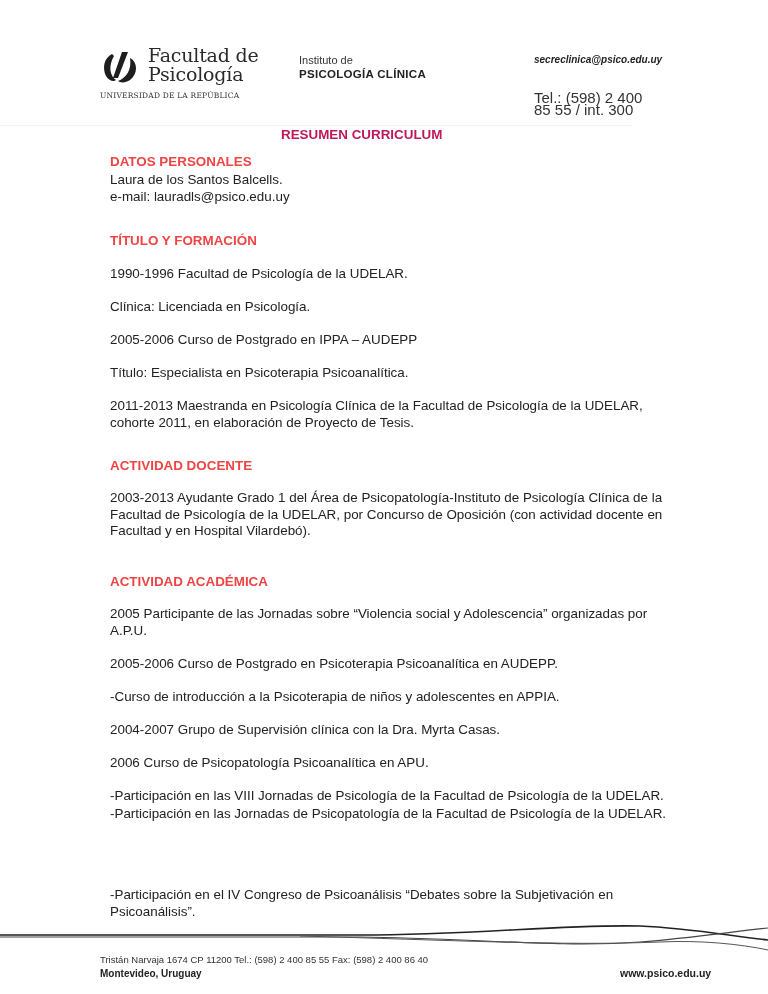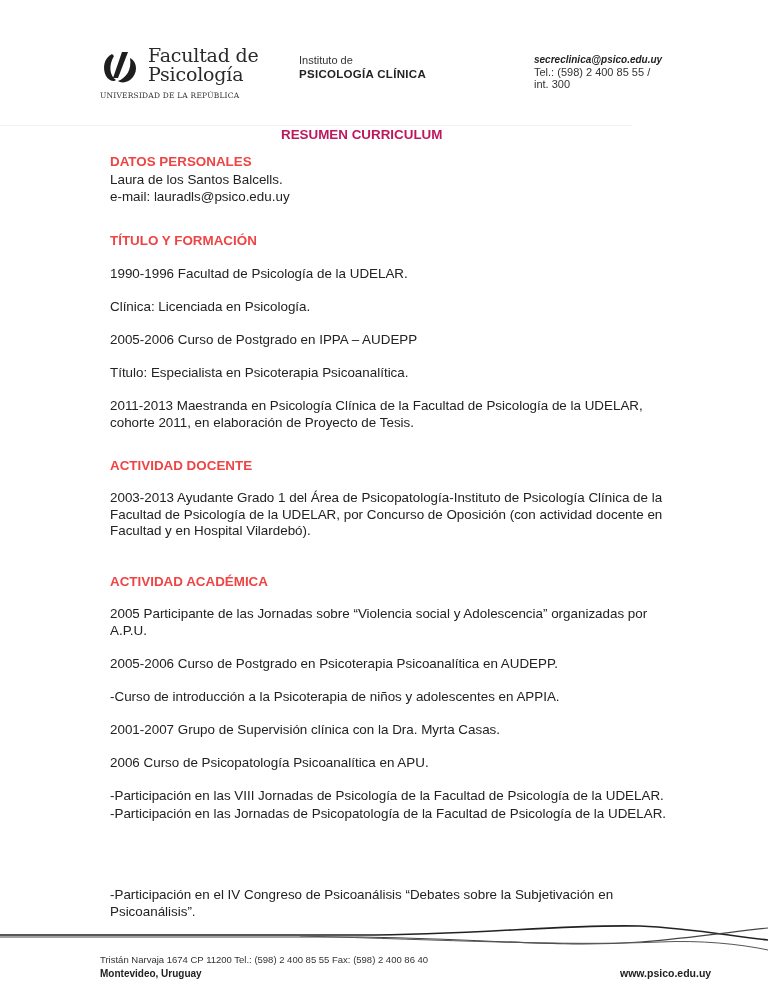--- a/index.html
+++ b/index.html
@@ -23,21 +23,21 @@
   .logo-sub {
     position: absolute; left: 0; top: 47px;
     font-family: "DejaVu Serif", serif; font-size: 7.5px; letter-spacing: 0.2px;
     color: #333; white-space: nowrap;
   }
   .inst { position: absolute; left: 299px; top: 54px; }
   .inst-line1 { font-size: 11px; color: #333; line-height: 13px; }
   .inst-line2 { font-size: 11.5px; font-weight: bold; color: #222; letter-spacing: 0.3px; line-height: 14px; }
   .contact { position: absolute; left: 534px; top: 54px; }
   .contact-email { font-size: 10px; font-weight: bold; font-style: italic; color: #222; line-height: 12px; }
-  .contact-tel { font-size: 11px; color: #333; line-height: 12px; }
+  .contact-tel { font-size: 15px; color: #333; line-height: 12px; margin-top: 26px; }
   .doc-title {
     position: absolute; left: 281px; top: 127px;
     font-size: 13.4px; font-weight: bold; color: #be185d;
   }
   .sec-head { position: absolute; left: 110px; font-weight: bold; font-size: 13.4px; color: #ef4444; }
   .para { position: absolute; left: 110px; width: 560px; font-size: 13.4px; line-height: 16.5px; color: #222; }
 
   .footer-lines { position: absolute; left: 0; top: 918px; }
   .footer-addr {
     position: absolute; left: 100px; top: 953px;
@@ -90,21 +90,21 @@
 <div class="para" style="top:365px;">Título: Especialista en Psicoterapia Psicoanalítica.</div>
 <div class="para" style="top:398px;">2011-2013 Maestranda en Psicología Clínica de la Facultad de Psicología de la UDELAR, cohorte 2011, en elaboración de Proyecto de Tesis.</div>
 
 <div class="sec-head" style="top:458px;">ACTIVIDAD DOCENTE</div>
 <div class="para" style="top:490px;"> 2003-2013  Ayudante Grado 1 del Área de Psicopatología-Instituto de Psicología Clínica de la Facultad de Psicología de la UDELAR, por Concurso de Oposición (con actividad docente en Facultad y en Hospital Vilardebó).</div>
 
 <div class="sec-head" style="top:574px;">ACTIVIDAD ACADÉMICA</div>
 <div class="para" style="top:606px;">2005 Participante de las Jornadas sobre “Violencia social y Adolescencia” organizadas por A.P.U.</div>
 <div class="para" style="top:656px;">2005-2006 Curso de Postgrado en Psicoterapia Psicoanalítica en AUDEPP.</div>
 <div class="para" style="top:689px;">-Curso de introducción a la Psicoterapia de niños y adolescentes en APPIA.</div>
-<div class="para" style="top:722px;">2001-2007 Grupo de Supervisión clínica con la Dra. Myrta Casas.</div>
+<div class="para" style="top:722px;">2004-2007 Grupo de Supervisión clínica con la Dra. Myrta Casas.</div>
 <div class="para" style="top:755px;">2006 Curso de Psicopatología Psicoanalítica en APU.</div>
 <div class="para" style="top:788px;">-Participación en las VIII Jornadas de Psicología de la Facultad de Psicología de la UDELAR.</div>
 <div class="para" style="top:806px;">-Participación en las Jornadas de Psicopatología de la Facultad de Psicología de la UDELAR.</div>
 <div class="para" style="top:887px;">-Participación en el IV Congreso de Psicoanálisis “Debates sobre la Subjetivación en Psicoanálisis”.</div>
 
 <svg class="footer-lines" width="768" height="36" viewBox="0 0 768 36">
   <path d="M0 17 L360 17 C480 17 560 6 640 8 C690 10 730 18 768 22" stroke="#222" stroke-width="1.6" fill="none"></path>
   <path d="M0 19 L360 19 C470 20 560 30 640 24 C690 20 730 14 768 10" stroke="#444" stroke-width="1.2" fill="none"></path>
   <path d="M300 18 C450 22 560 28 660 24 C700 22 740 26 768 32" stroke="#555" stroke-width="1" fill="none"></path>
 </svg>

